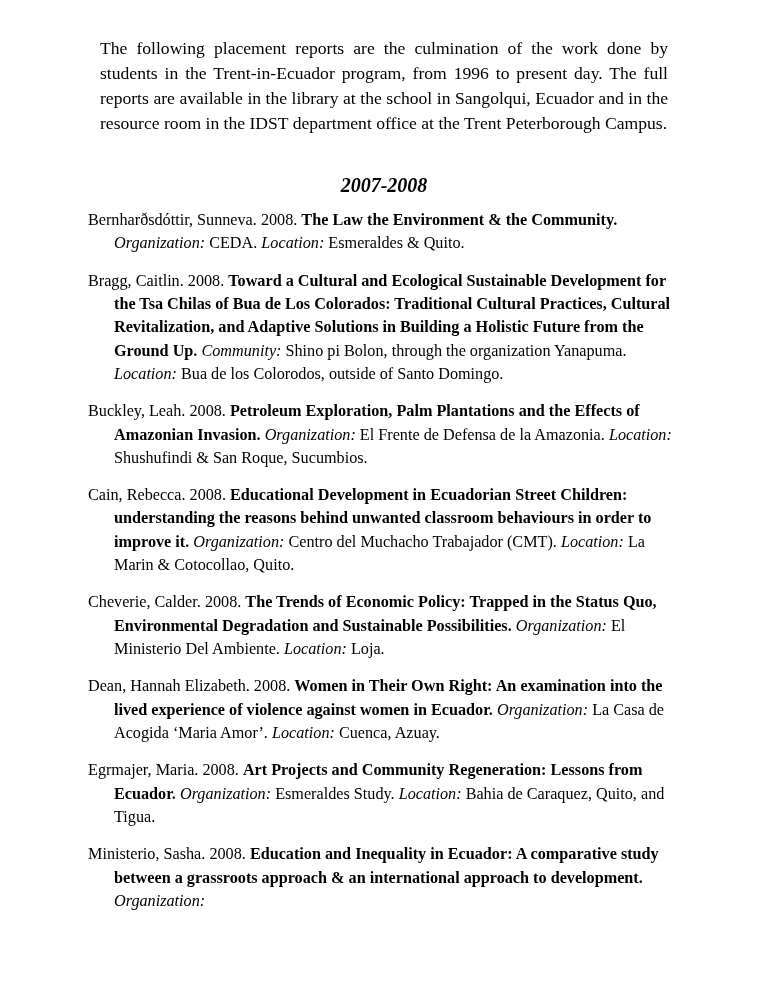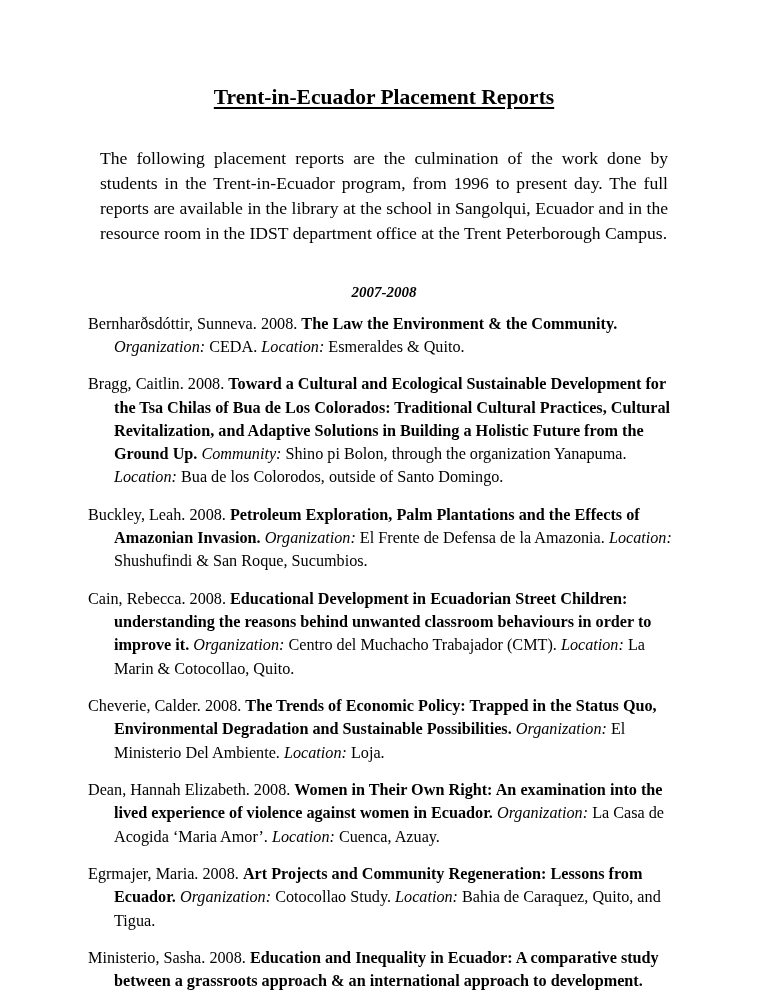--- a/index.html
+++ b/index.html
@@ -44,21 +44,21 @@
   .intro {
     margin: 12px;
     padding-top: 24px;
     font-size: 17.6px;
     line-height: 1.42;
     text-align: justify;
     text-justify: inter-word;
   }
   .year-heading {
     text-align: center;
-    font-size: 15px;
+    font-size: 20px;
     font-weight: bold;
     font-style: italic;
     margin: 0;
     padding-top: 25px;
     padding-bottom: 2px;
     line-height: 1.2;
   }
   .entry-list {
     margin: 0;
     padding: 0;
@@ -80,32 +80,31 @@
   .t-bold { font-weight: bold; }
   .t-ital { font-style: italic; }
   .t-norm { font-style: normal; font-weight: normal; }
 </style>
 </head>
 <body>
 
 <div class="page">
   <div class="content">
 
-    <h1 class="doc-title">Trent-in-Ecuador Placement Reports</h1>
 
     <p class="intro">The following placement reports are the culmination of the work done by students in the Trent-in-Ecuador program, from 1996 to present day. The full reports are available in the library at the school in Sangolqui, Ecuador and in the resource room in the IDST department office at the Trent Peterborough Campus.</p>
 
     <h2 class="year-heading">2007-2008</h2>
 
     <div class="entry-list">
 
     <p class="entry"><span class="t-norm">Bernharðsdóttir, Sunneva.</span> <span class="t-norm">2008.</span> <span class="t-bold">The Law the Environment &amp; the Community.</span> <span class="t-ital">Organization:</span> <span class="t-norm">CEDA.</span> <span class="t-ital">Location:</span> <span class="t-norm">Esmeraldes &amp; Quito.</span></p>
         <p class="entry"><span class="t-norm">Bragg, Caitlin.</span> <span class="t-norm">2008.</span> <span class="t-bold">Toward a Cultural and Ecological Sustainable Development for the Tsa Chilas of Bua de Los Colorados: Traditional Cultural Practices, Cultural Revitalization, and Adaptive Solutions in Building a Holistic Future from the Ground Up.</span> <span class="t-ital">Community:</span> <span class="t-norm">Shino pi Bolon, through the organization Yanapuma.</span> <span class="t-ital">Location:</span> <span class="t-norm">Bua de los Colorodos, outside of Santo Domingo.</span></p>
         <p class="entry"><span class="t-norm">Buckley, Leah.</span> <span class="t-norm">2008.</span> <span class="t-bold">Petroleum Exploration, Palm Plantations and the Effects of Amazonian Invasion.</span> <span class="t-ital">Organization:</span> <span class="t-norm">El Frente de Defensa de la Amazonia.</span> <span class="t-ital">Location:</span> <span class="t-norm">Shushufindi &amp; San Roque, Sucumbios.</span></p>
         <p class="entry"><span class="t-norm">Cain, Rebecca.</span> <span class="t-norm">2008.</span> <span class="t-bold">Educational Development in Ecuadorian Street Children: understanding the reasons behind unwanted classroom behaviours in order to improve it.</span> <span class="t-ital">Organization:</span> <span class="t-norm">Centro del Muchacho Trabajador (CMT).</span> <span class="t-ital">Location:</span> <span class="t-norm">La Marin &amp; Cotocollao, Quito.</span></p>
         <p class="entry"><span class="t-norm">Cheverie, Calder.</span> <span class="t-norm">2008.</span> <span class="t-bold">The Trends of Economic Policy: Trapped in the Status Quo, Environmental Degradation and Sustainable Possibilities.</span> <span class="t-ital">Organization:</span> <span class="t-norm">El Ministerio Del Ambiente.</span> <span class="t-ital">Location:</span> <span class="t-norm">Loja.</span></p>
         <p class="entry"><span class="t-norm">Dean, Hannah Elizabeth.</span> <span class="t-norm">2008.</span> <span class="t-bold">Women in Their Own Right: An examination into the lived experience of violence against women in Ecuador.</span> <span class="t-ital">Organization:</span> <span class="t-norm">La Casa de Acogida ‘Maria Amor’.</span> <span class="t-ital">Location:</span> <span class="t-norm">Cuenca, Azuay.</span></p>
-        <p class="entry"><span class="t-norm">Egrmajer, Maria.</span> <span class="t-norm">2008.</span> <span class="t-bold">Art Projects and Community Regeneration: Lessons from Ecuador.</span> <span class="t-ital">Organization:</span> <span class="t-norm">Cotocollao Study.</span> <span class="t-ital">Location:</span> <span class="t-norm">Bahia de Caraquez, Quito, and Tigua.</span></p>
+        <p class="entry"><span class="t-norm">Egrmajer, Maria.</span> <span class="t-norm">2008.</span> <span class="t-bold">Art Projects and Community Regeneration: Lessons from Ecuador.</span> <span class="t-ital">Organization:</span> <span class="t-norm">Esmeraldes Study.</span> <span class="t-ital">Location:</span> <span class="t-norm">Bahia de Caraquez, Quito, and Tigua.</span></p>
         <p class="entry"><span class="t-norm">Ministerio, Sasha.</span> <span class="t-norm">2008.</span> <span class="t-bold">Education and Inequality in Ecuador: A comparative study between a grassroots approach &amp; an international approach to development.</span> <span class="t-ital">Organization:</span></p>
       </div>
 
   </div>
 </div>
 
 </body></html>

